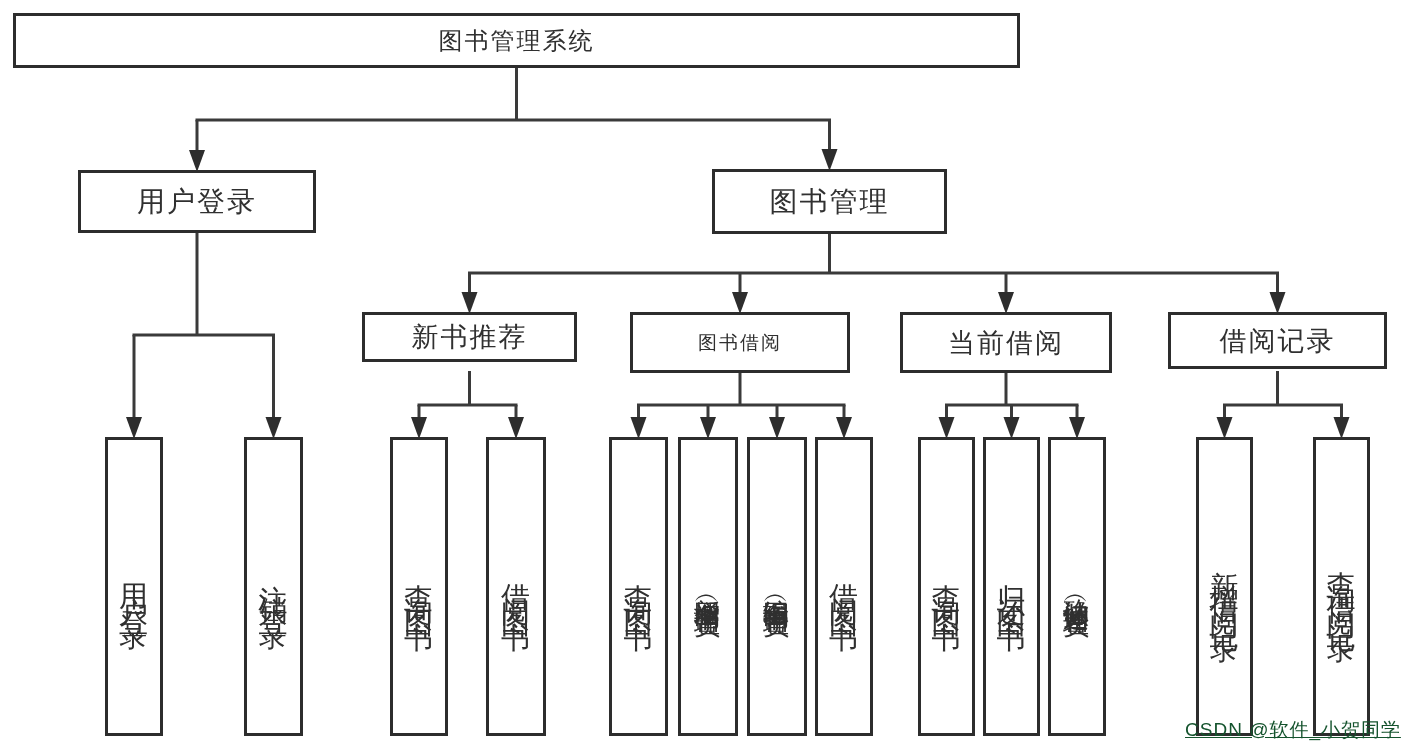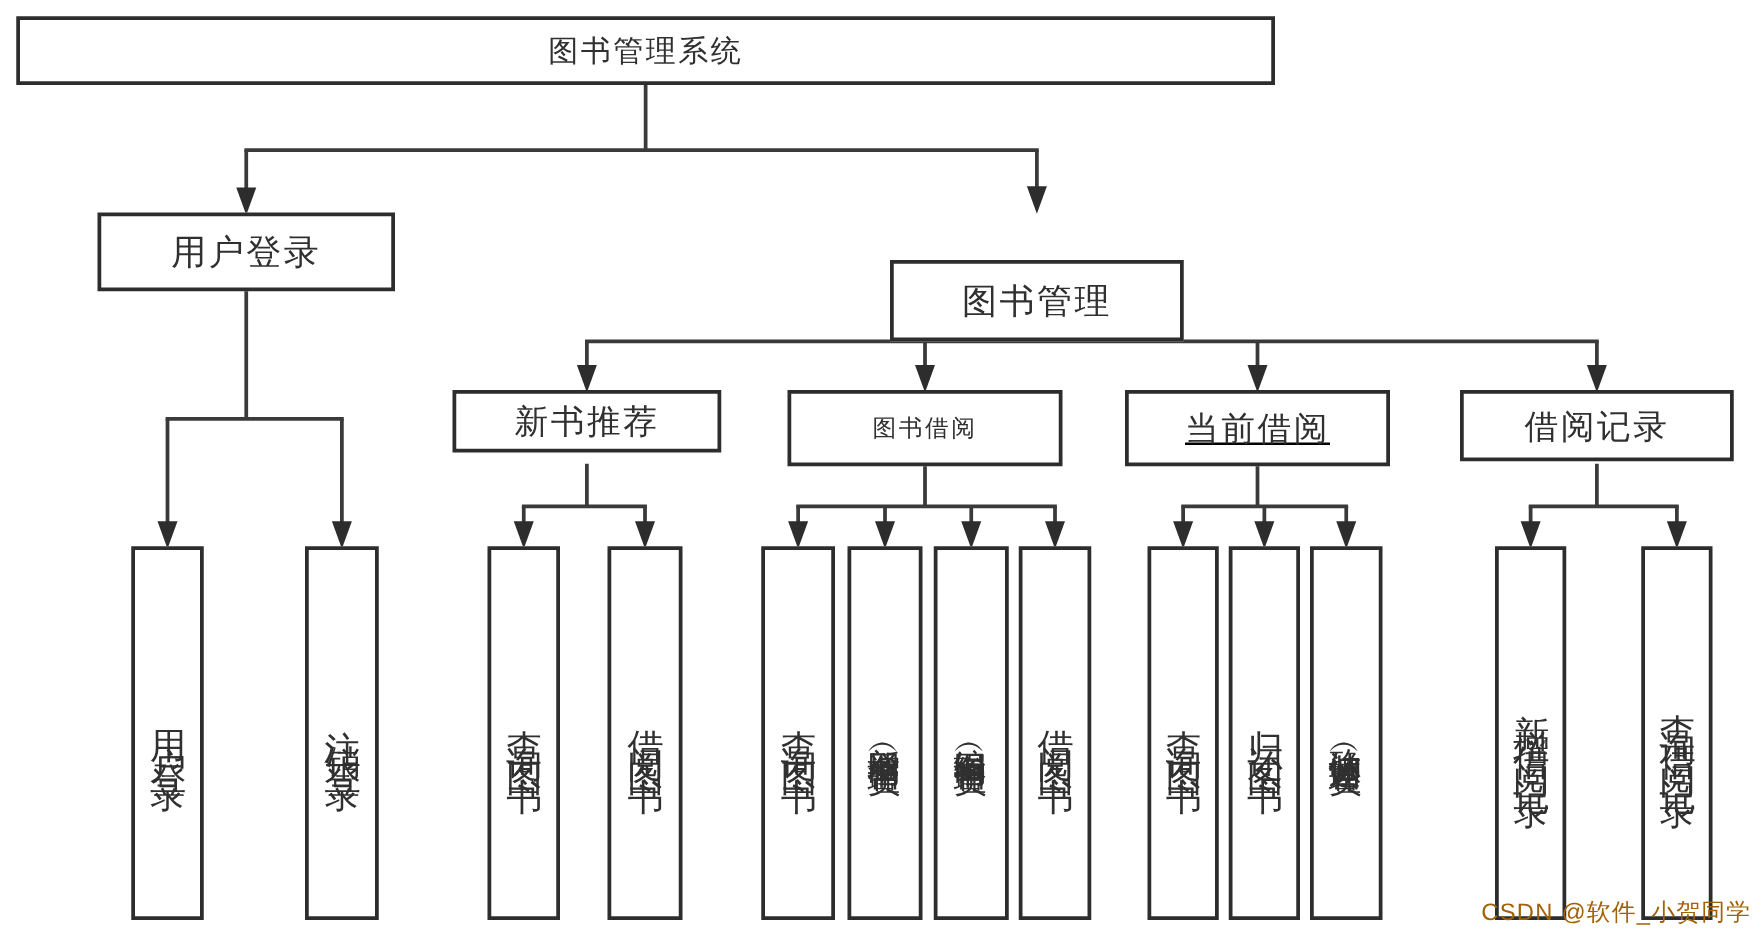--- a/index.html
+++ b/index.html
@@ -37,24 +37,25 @@
   }
   .leaf-label.long{
     font-size:26px;
     letter-spacing:2px;
   }
   #watermark{
     position:absolute;
     right:4px;
     bottom:4px;
     font-size:19px;
-    color:#a16207;
+    color:#14532d;
     z-index:4;
     letter-spacing:1px;
     white-space:nowrap;
+    text-decoration:underline;
   }
 </style>
 </head>
 <body>
 
 <div id="canvas">
   <svg id="connectors" width="1405" height="747" viewBox="0 0 1405 747">
       <line x1="516.5" y1="66" x2="516.5" y2="120" stroke="#3a3a3a" stroke-width="3"></line>
       <line x1="195.5" y1="120" x2="831" y2="120" stroke="#3a3a3a" stroke-width="3"></line>
       <line x1="197" y1="120" x2="197" y2="152" stroke="#3a3a3a" stroke-width="3"></line>
@@ -114,21 +115,21 @@
       </div>
       <div class="node" style="left: 78px; top: 170px; width: 238px; height: 63px;">
         <span class="box-label" style="font-size: 28px;">用户登录</span>
       </div>
       <div class="node" style="left: 105px; top: 437px; width: 58px; height: 299px;">
         <span class="leaf-label">用户登录</span>
       </div>
       <div class="node" style="left: 244px; top: 437px; width: 59px; height: 299px;">
         <span class="leaf-label">注销登录</span>
       </div>
-      <div class="node" style="left: 712px; top: 169px; width: 235px; height: 65px; margin-top: 39px;">
+      <div class="node" style="left: 712px; top: 169px; width: 235px; height: 65px;">
         <span class="box-label" style="font-size: 28px;">图书管理</span>
       </div>
       <div class="node" style="left: 362px; top: 312px; width: 215px; height: 50px;">
         <span class="box-label" style="font-size: 27px;">新书推荐</span>
       </div>
       <div class="node" style="left: 390px; top: 437px; width: 58px; height: 299px;">
         <span class="leaf-label">查询图书</span>
       </div>
       <div class="node" style="left: 486px; top: 437px; width: 60px; height: 299px;">
         <span class="leaf-label">借阅图书</span>
@@ -141,21 +142,21 @@
       </div>
       <div class="node" style="left: 678px; top: 437px; width: 60px; height: 299px;">
         <span class="leaf-label long">新增图书（管理员）</span>
       </div>
       <div class="node" style="left: 747px; top: 437px; width: 60px; height: 299px;">
         <span class="leaf-label long">编辑图书（管理员）</span>
       </div>
       <div class="node" style="left: 815px; top: 437px; width: 58px; height: 299px;">
         <span class="leaf-label">借阅图书</span>
       </div>
-      <div class="node" style="left: 900px; top: 312px; width: 212px; height: 61px; text-decoration: underline;">
+      <div class="node" style="left: 900px; top: 312px; width: 212px; height: 61px;">
         <span class="box-label" style="font-size: 27px;">当前借阅</span>
       </div>
       <div class="node" style="left: 918px; top: 437px; width: 57px; height: 299px;">
         <span class="leaf-label">查询图书</span>
       </div>
       <div class="node" style="left: 983px; top: 437px; width: 57px; height: 299px;">
         <span class="leaf-label">归还图书</span>
       </div>
       <div class="node" style="left: 1048px; top: 437px; width: 58px; height: 299px;">
         <span class="leaf-label long">确认归还（管理员）</span>

